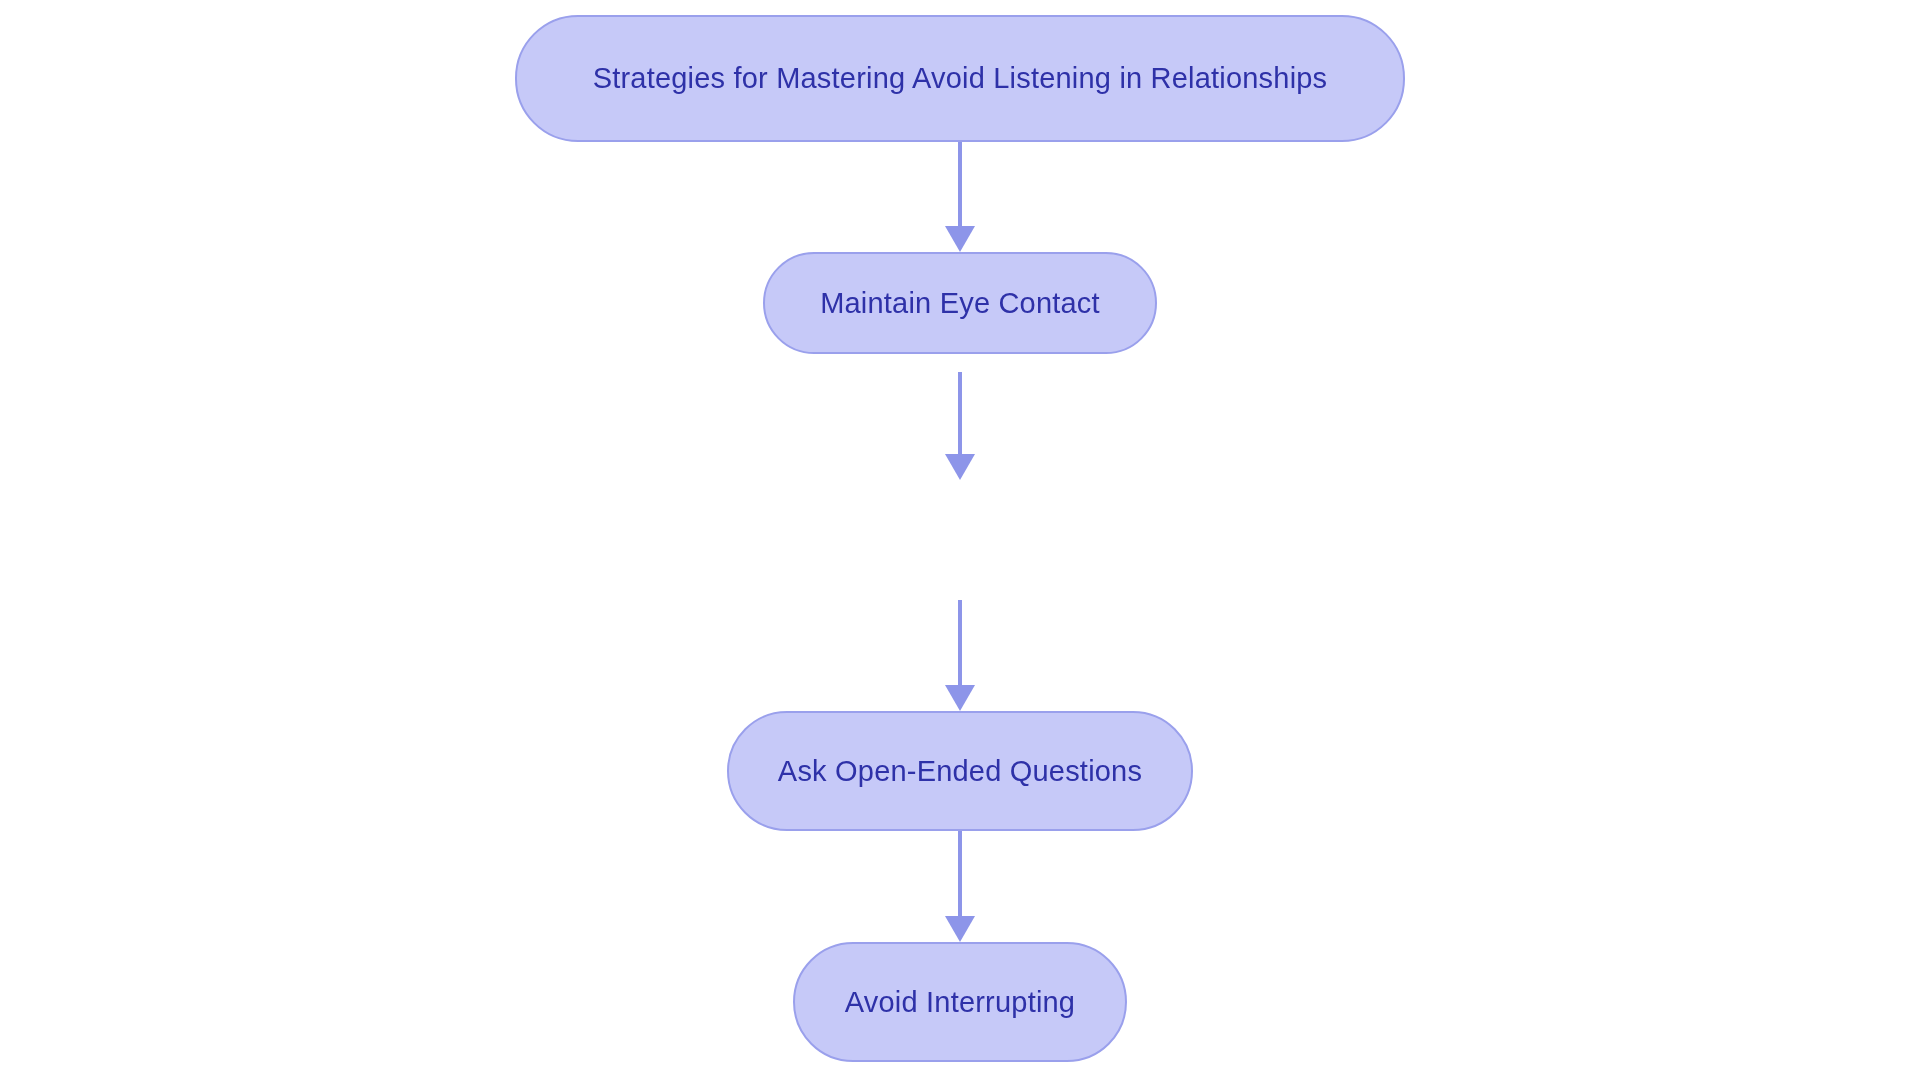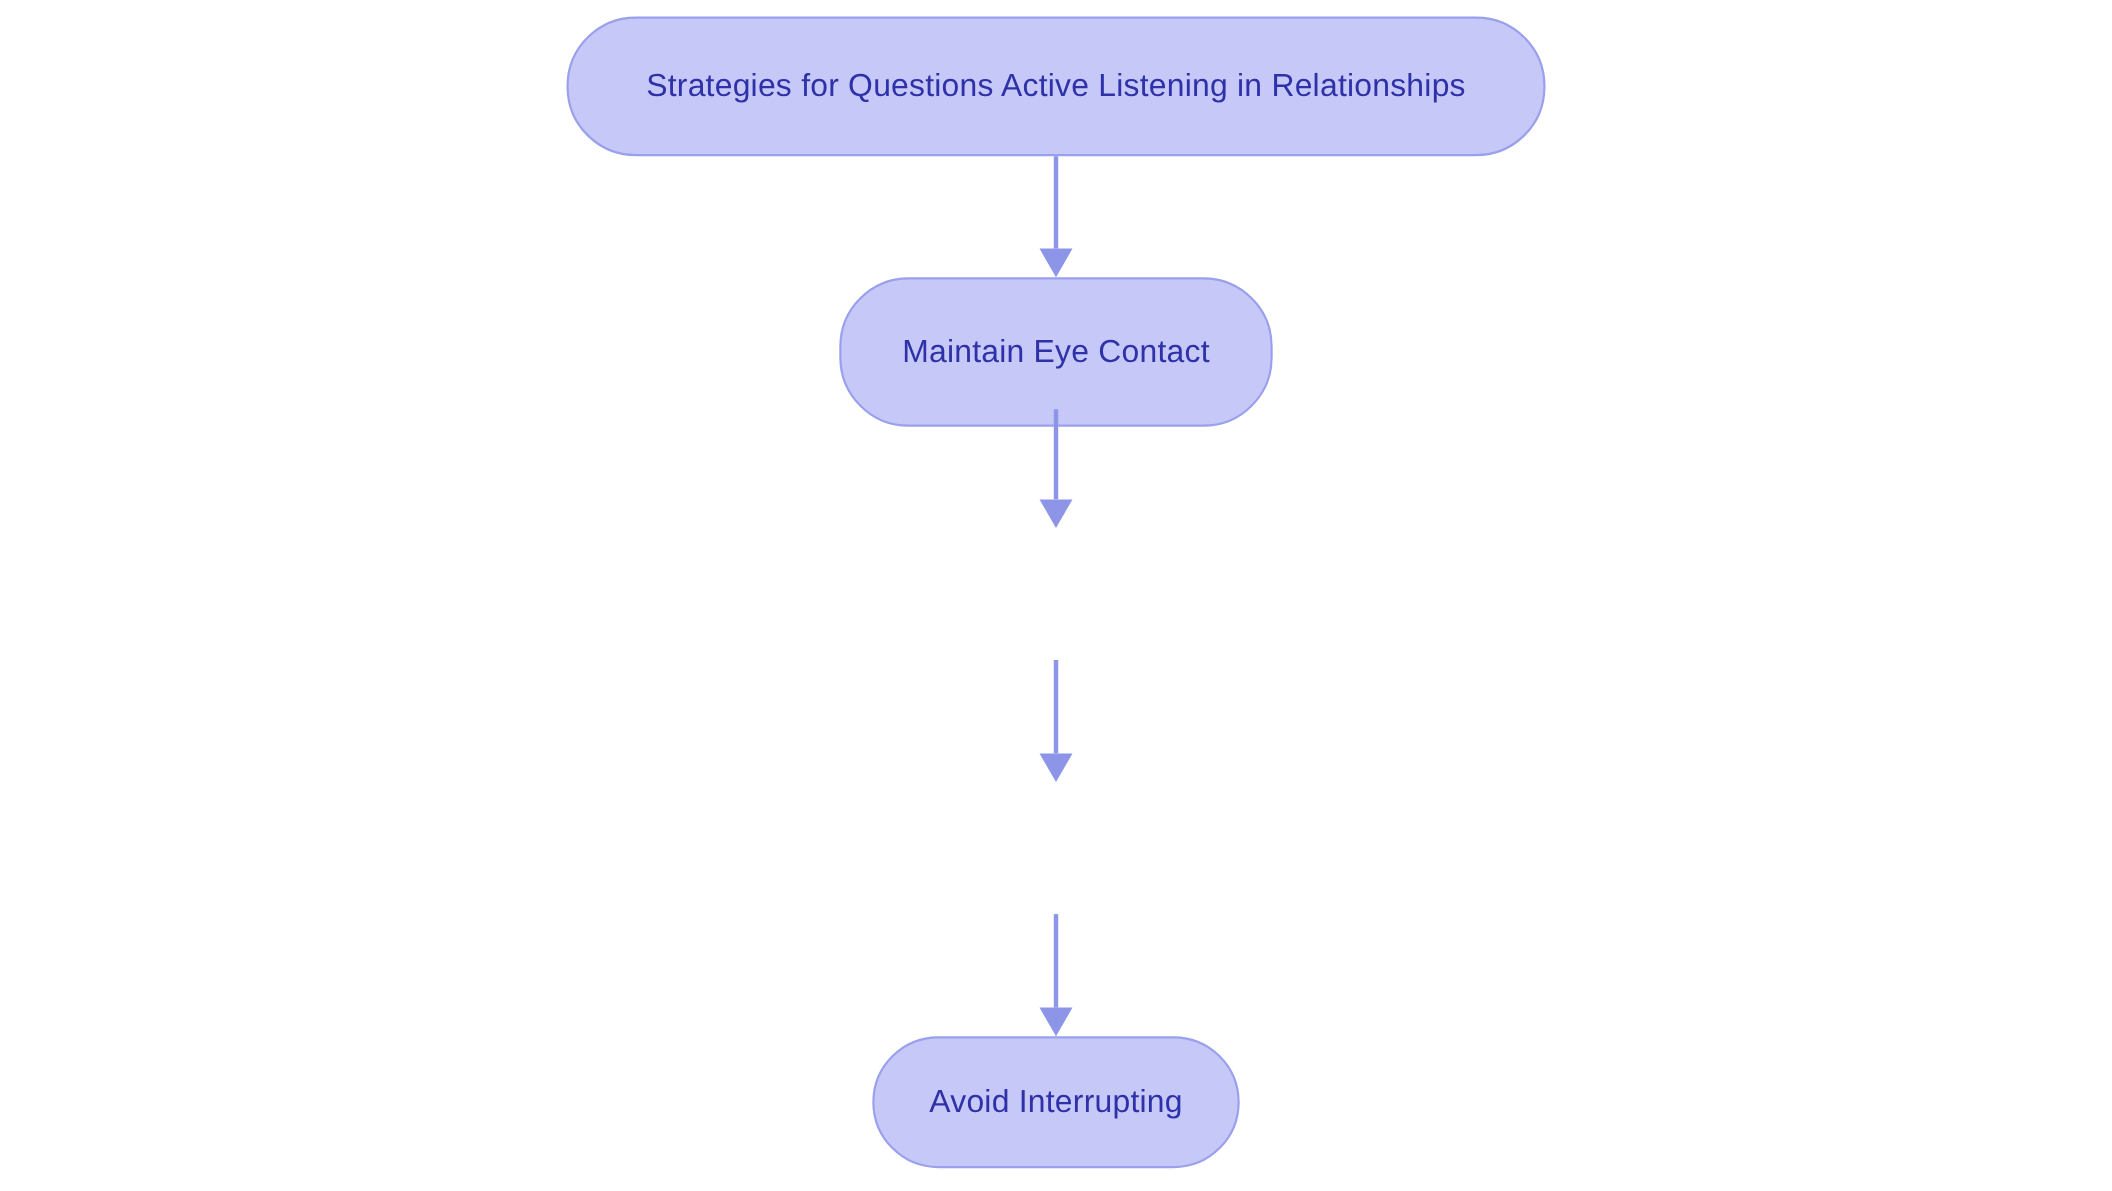--- a/index.html
+++ b/index.html
@@ -31,21 +31,21 @@
     border: 2px solid var(--node-border);
     border-radius: 63px;
     color: var(--node-text);
     font-size: 29px;
     letter-spacing: 0.2px;
     text-align: center;
     white-space: nowrap;
   }
   
   .node-title  { left: 515px; top: 15px;  width: 890px; height: 127px; }
-  .node-step1  { left: 763px; top: 252px; width: 394px; height: 136px; }
+  .node-step1  { left: 763px; top: 252px; width: 394px; height: 102px; }
   .node-step2  { left: 826px; top: 480px; width: 268px; height: 120px; }
   .node-step3  { left: 727px; top: 711px; width: 466px; height: 120px; }
   .node-step4  { left: 793px; top: 942px; width: 334px; height: 120px; align-items: center; }
 
   .arrow {
     position: absolute;
     left: 945px;          
     width: 30px;
     display: flex;
     flex-direction: column;
@@ -67,21 +67,21 @@
   .arrow-2 { top: 372px; height: 108px; }
   .arrow-3 { top: 600px; height: 111px; }
   .arrow-4 { top: 831px; height: 111px; }
 </style>
 </head>
 <body>
 
 <div class="canvas">
 
   <div class="node node-title">
-    <span>Strategies for Questions Active Listening in Relationships</span>
+    <span>Strategies for Mastering Avoid Listening in Relationships</span>
   </div>
 
   <div class="arrow arrow-1">
     <div class="arrow-line"></div>
     <div class="arrow-head"></div>
   </div>
 
   <div class="node node-step1">
     <span>Maintain Eye Contact</span>
   </div>
@@ -90,20 +90,23 @@
     <div class="arrow-line"></div>
     <div class="arrow-head"></div>
   </div>
 
 
   <div class="arrow arrow-3">
     <div class="arrow-line"></div>
     <div class="arrow-head"></div>
   </div>
 
+  <div class="node node-step3">
+    <span>Ask Open-Ended Questions</span>
+  </div>
 
   <div class="arrow arrow-4">
     <div class="arrow-line"></div>
     <div class="arrow-head"></div>
   </div>
 
   <div class="node node-step4">
     <span>Avoid Interrupting</span>
   </div>
 

